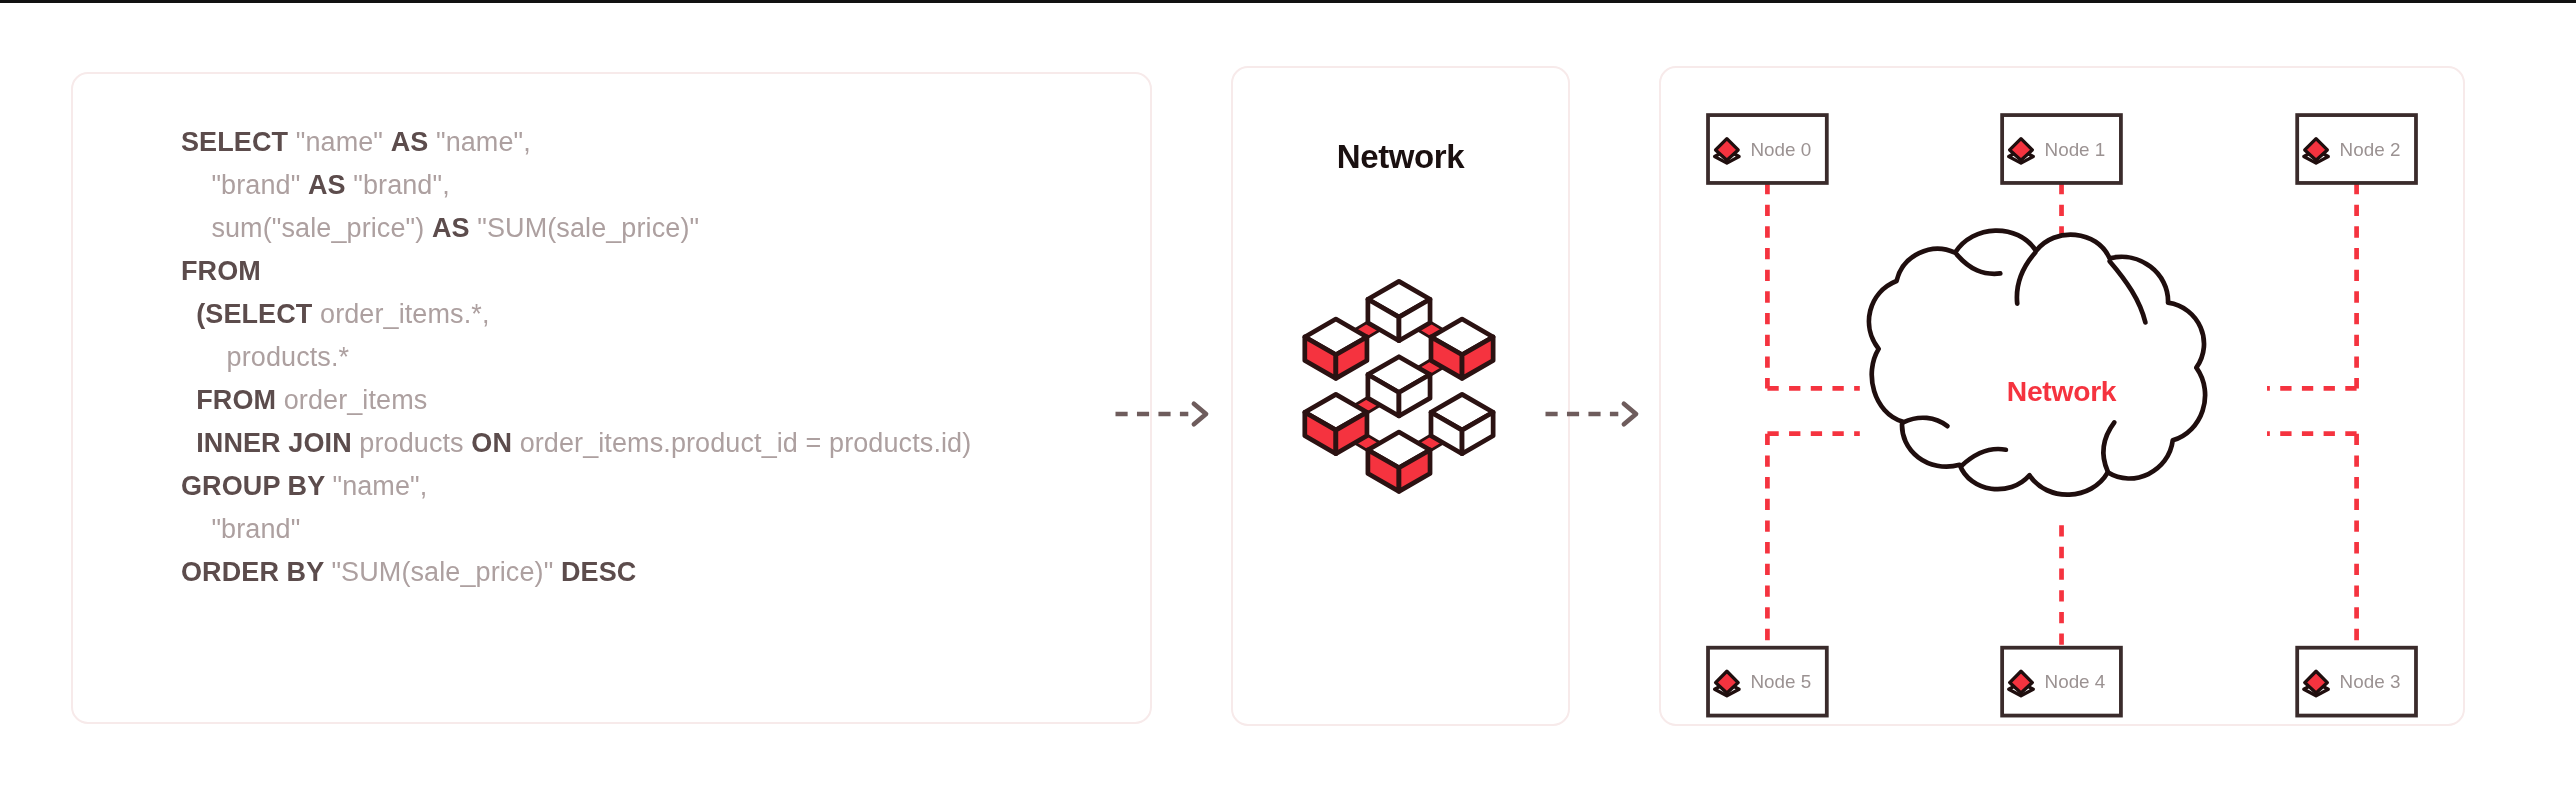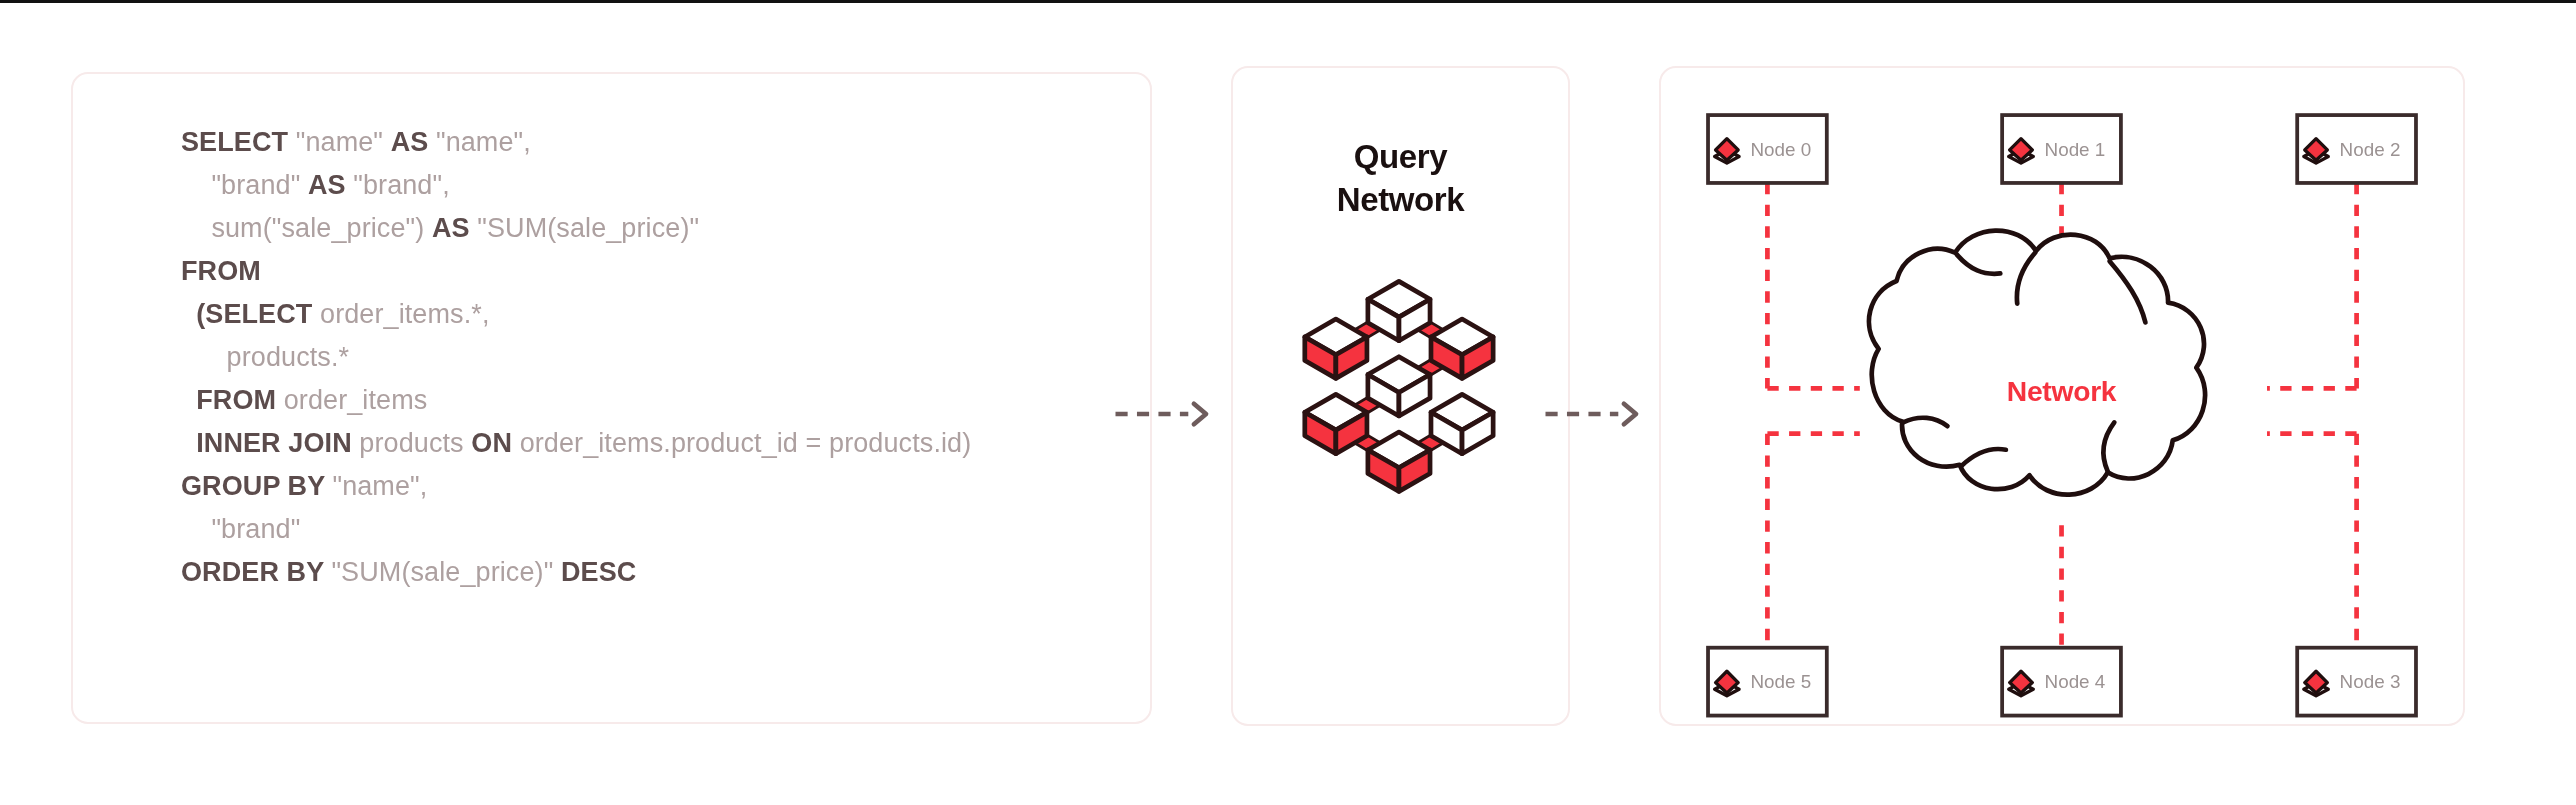--- a/index.html
+++ b/index.html
@@ -109,21 +109,20 @@
 
   <div class="arrow arrow-1">
     <svg width="99" height="28" viewBox="0 0 105 30">
       <line x1="0" y1="15" x2="78" y2="15" stroke="#6e5c5c" stroke-width="5" stroke-dasharray="13 10" stroke-linecap="butt"></line>
       <polyline points="84,4 97,15 84,26" fill="none" stroke="#6e5c5c" stroke-width="5" stroke-linecap="round" stroke-linejoin="round"></polyline>
     </svg>
   </div>
 
   <div class="panel panel-planner"></div>
   <div class="heading heading-planner">
-    <div>Query</div>
     <div>Network</div>
   </div>
 
   <div class="planner-svg">
     <svg width="217" height="226" viewBox="0 0 230 240" id="cubes-svg">
         <line x1="107" y1="42.5" x2="40" y2="82.5" stroke="#2b1212" stroke-width="17" stroke-linecap="round"></line>
         <line x1="107" y1="42.5" x2="40" y2="82.5" stroke="#f5333f" stroke-width="11" stroke-linecap="round"></line>
         <line x1="107" y1="42.5" x2="174" y2="82.5" stroke="#2b1212" stroke-width="17" stroke-linecap="round"></line>
         <line x1="107" y1="42.5" x2="174" y2="82.5" stroke="#f5333f" stroke-width="11" stroke-linecap="round"></line>
         <line x1="174" y1="82.5" x2="107" y2="122.5" stroke="#2b1212" stroke-width="17" stroke-linecap="round"></line>

